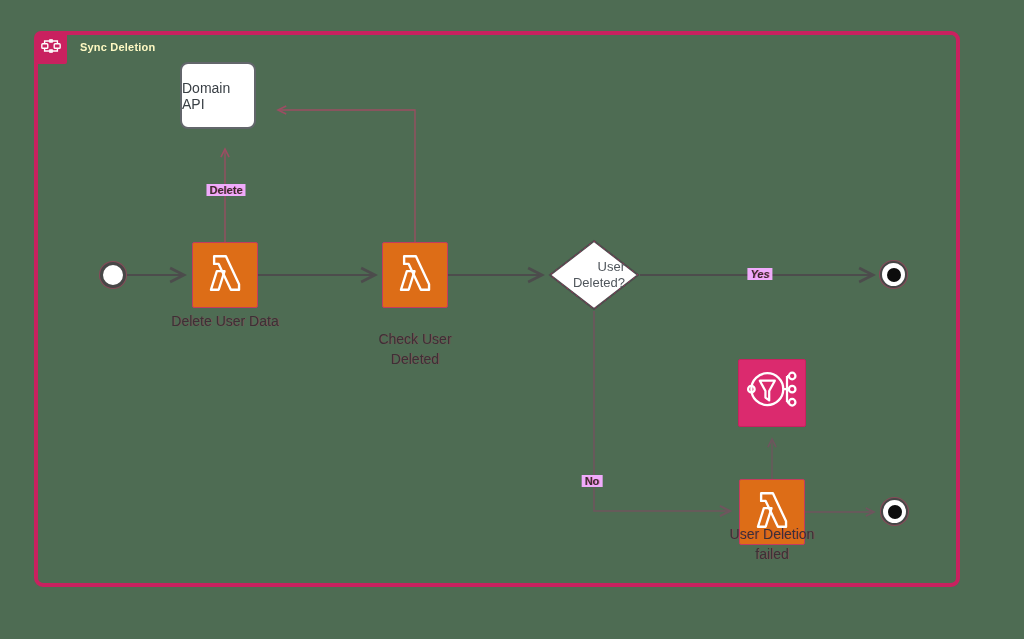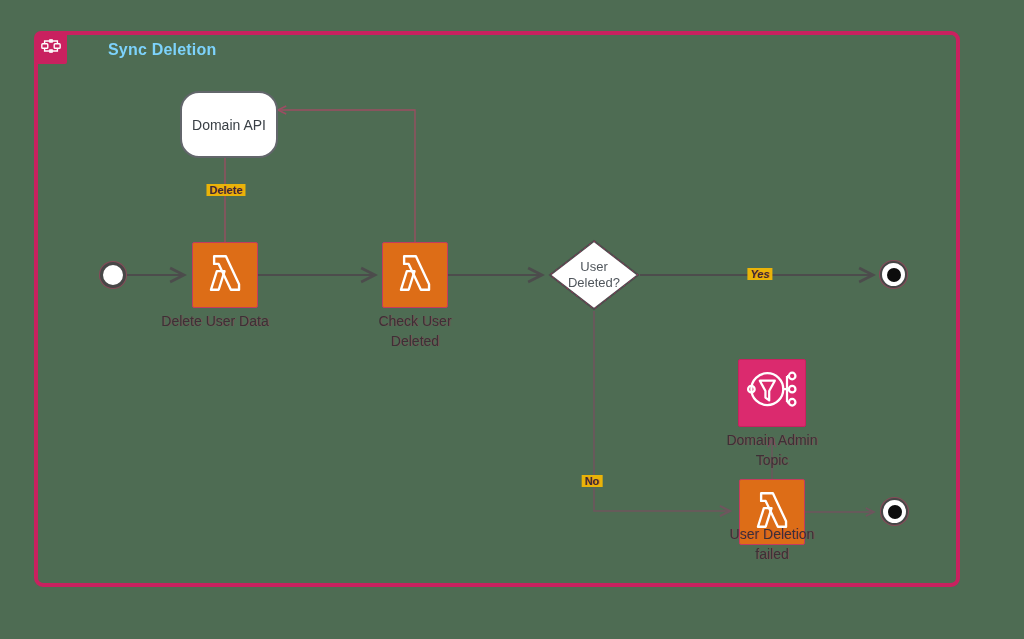--- a/index.html
+++ b/index.html
@@ -16,21 +16,21 @@
     position:absolute;left:34px;top:31px;width:926px;height:556px;
     border:4px solid #c9215f;border-radius:9px;box-sizing:border-box;
   }
   .group-badge{
     position:absolute;left:34px;top:31px;width:33px;height:33px;
     background:#c9215f;border-radius:7px 0 2px 0;
     display:flex;align-items:center;justify-content:center;
   }
   .group-label{
     position:absolute;left:80px;top:41px;
-    color:#7dd3fc;font-size:16px;font-weight:bold;letter-spacing:.2px;margin-left:28px;
+    color:#fef9c3;font-size:11px;font-weight:bold;letter-spacing:.2px;
   }
 
   
   svg.wires{position:absolute;left:0;top:0;width:1024px;height:639px;pointer-events:none;}
 
   
   .node{position:absolute;box-sizing:border-box;}
   .rect-node{
     background:#fff;border:2px solid #62666b;border-radius:8px;
     display:flex;align-items:center;justify-content:center;
@@ -52,33 +52,33 @@
     width:27px;height:27px;border-radius:50%;
     background:#fff;border:2px solid #474747;
     box-shadow:0 0 0 1px rgba(201,33,95,.45);
     display:flex;align-items:center;justify-content:center;
   }
   .end-core{width:14px;height:14px;border-radius:50%;background:#0d0d0d;}
 
   .diamond-wrap{width:92px;height:72px;}
   .diamond-label{
     position:absolute;inset:0;display:flex;align-items:center;justify-content:center;
-    text-align:center;font-size:13px;line-height:1.25;color:#50565c;
+    text-align:right;font-size:13px;line-height:1.25;color:#50565c;
   }
   .diamond-label span{display:inline-block;width:62px;}
 
   
   .node-label{
     position:absolute;text-align:center;
     color:#3d3036;font-size:14px;line-height:1.45;
     text-shadow:1px 0 0 rgba(190,50,90,.35);
   }
   .edge-label{
     position:absolute;transform:translate(-50%,-50%);
-    background:#eab308;padding:0 3px;
+    background:#f0abfc;padding:0 3px;
     color:#3c2a30;font-size:11px;font-weight:bold;
     text-shadow:1px 0 0 rgba(190,50,90,.4);
     white-space:nowrap;
   }
 </style>
 </head>
 <body>
 
 <div class="canvas">
 
@@ -122,43 +122,43 @@
 
   <div class="node start-circle" style="left:100px;top:262px;"></div>
 
   <div class="node end-circle" style="left:880px;top:261px;">
     <div class="end-core"></div>
   </div>
   <div class="node end-circle" style="left:881px;top:498px;">
     <div class="end-core"></div>
   </div>
 
-  <div class="node rect-node" style="left:180px;top:91px;width:98px;height:67px;border-radius:19px;">
+  <div class="node rect-node" style="left:180px;top:62px;width:76px;height:67px;">
     <span>Domain API</span>
   </div>
 
   <div class="node icon-node lambda-node" style="left:192px;top:242px;width:66px;height:66px;">
     <span>
       <svg viewBox="0 0 64 64" width="58" height="58" fill="none" stroke="#ffffff" stroke-width="2.6" stroke-linejoin="round">
         <path d="M20 13.5 H33 L47.5 44.5 V50.5 H38.5 L25 22 H20 Z"></path>
         <path d="M23 30 L31.5 30 L25 50.5 L16.5 50.5 Z"></path>
       </svg>
     </span>
   </div>
-  <div class="node-label" style="left:135px;top:311px;width:160px;">Delete User Data</div>
+  <div class="node-label" style="left:145px;top:311px;width:160px;">Delete User Data</div>
 
   <div class="node icon-node lambda-node" style="left:382px;top:242px;width:66px;height:66px;">
     <span>
       <svg viewBox="0 0 64 64" width="58" height="58" fill="none" stroke="#ffffff" stroke-width="2.6" stroke-linejoin="round">
         <path d="M20 13.5 H33 L47.5 44.5 V50.5 H38.5 L25 22 H20 Z"></path>
         <path d="M23 30 L31.5 30 L25 50.5 L16.5 50.5 Z"></path>
       </svg>
     </span>
   </div>
-  <div class="node-label" style="left:368px;top:311px;width:94px;">Check User Deleted</div>
+  <div class="node-label" style="left:368px;top:329px;width:94px;">Check User Deleted</div>
 
   <div class="node diamond-wrap" style="left:548px;top:239px;">
     <svg viewBox="0 0 92 72" width="92" height="72">
       <polygon points="46,2 90,36 46,70 2,36" fill="#ffffff" stroke="#4d4d4d" stroke-width="2"></polygon>
       <polygon points="46,2 90,36 46,70 2,36" fill="none" stroke="#c9215f" stroke-width="1" stroke-dasharray="2,4" opacity="0.6"></polygon>
     </svg>
     <div class="diamond-label">
       <span>User Deleted?</span>
     </div>
   </div>
@@ -172,21 +172,20 @@
         <path d="M44 30 H49"></path>
         <path d="M48 16 V44"></path>
         <path d="M48 16 H49.5"></path>
         <path d="M48 44 H49.5"></path>
         <circle cx="53.5" cy="16" r="3.5"></circle>
         <circle cx="53.5" cy="30" r="3.5"></circle>
         <circle cx="53.5" cy="44" r="3.5"></circle>
       </svg>
     </span>
   </div>
-  <div class="node-label" style="left:720px;top:430px;width:104px;">Domain Admin Topic</div>
 
   <div class="node icon-node lambda-node" style="left:739px;top:479px;width:66px;height:66px;">
     <span>
       <svg viewBox="0 0 64 64" width="58" height="58" fill="none" stroke="#ffffff" stroke-width="2.6" stroke-linejoin="round">
         <path d="M20 13.5 H33 L47.5 44.5 V50.5 H38.5 L25 22 H20 Z"></path>
         <path d="M23 30 L31.5 30 L25 50.5 L16.5 50.5 Z"></path>
       </svg>
     </span>
   </div>
   <div class="node-label" style="left:717px;top:524px;width:110px;">User Deletion failed</div>

